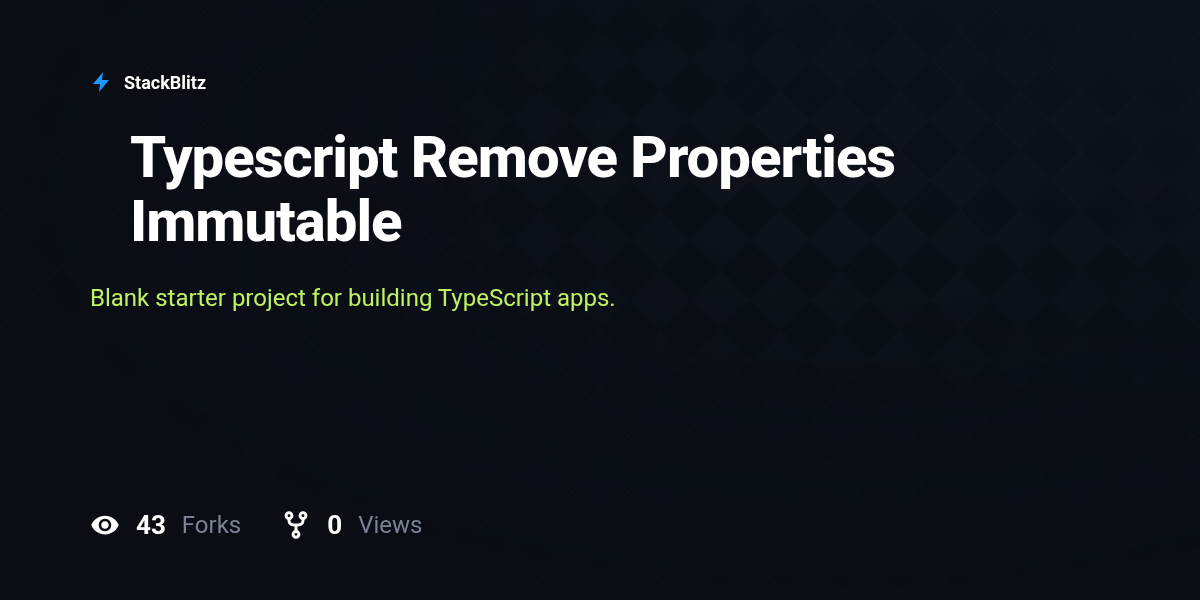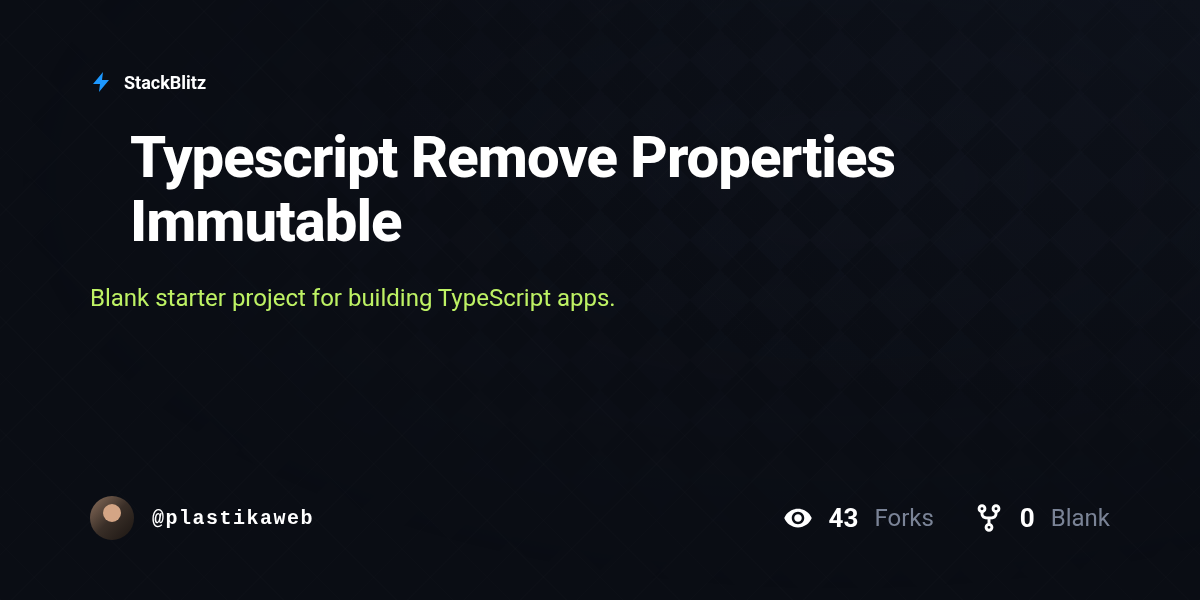--- a/index.html
+++ b/index.html
@@ -173,24 +173,20 @@
     </span>
     <span class="brand-name">StackBlitz</span>
   </div>
 
   <h1 class="title">Typescript Remove Properties Immutable</h1>
 
   <p class="description">Blank starter project for building TypeScript apps.</p>
 
   <div class="footer">
 
-    <div class="author">
-      <div class="avatar"></div>
-      <span class="username">@plastikaweb</span>
-    </div>
 
     <div class="stats">
 
       <div class="stat">
         <span class="stat-icon">
           <svg viewBox="0 0 24 24" width="30" height="30" fill="#ffffff">
             <path d="M12 4.5C7 4.5 2.73 7.61 1 12c1.73 4.39 6 7.5 11 7.5s9.27-3.11 11-7.5c-1.73-4.39-6-7.5-11-7.5zM12 17c-2.76 0-5-2.24-5-5s2.24-5 5-5 5 2.24 5 5-2.24 5-5 5zm0-8c-1.66 0-3 1.34-3 3s1.34 3 3 3 3-1.34 3-3-1.34-3-3-3z"></path>
           </svg>
         </span>
         <span class="stat-count">43</span>
@@ -200,20 +196,20 @@
       <div class="stat">
         <span class="stat-icon">
           <svg viewBox="0 0 24 24" width="28" height="28" fill="none" stroke="#ffffff" stroke-width="2.5">
             <circle cx="6" cy="4" r="2.5"></circle>
             <circle cx="18" cy="4" r="2.5"></circle>
             <circle cx="12" cy="20" r="2.5"></circle>
             <path d="M6 6.5v2c0 2 1 3.5 6 3.5s6-1.5 6-3.5v-2M12 12v5.5"></path>
           </svg>
         </span>
         <span class="stat-count">0</span>
-        <span class="stat-label">Blank</span>
+        <span class="stat-label">Views</span>
       </div>
 
     </div>
 
   </div>
 
 </div>
 
 </body></html>

